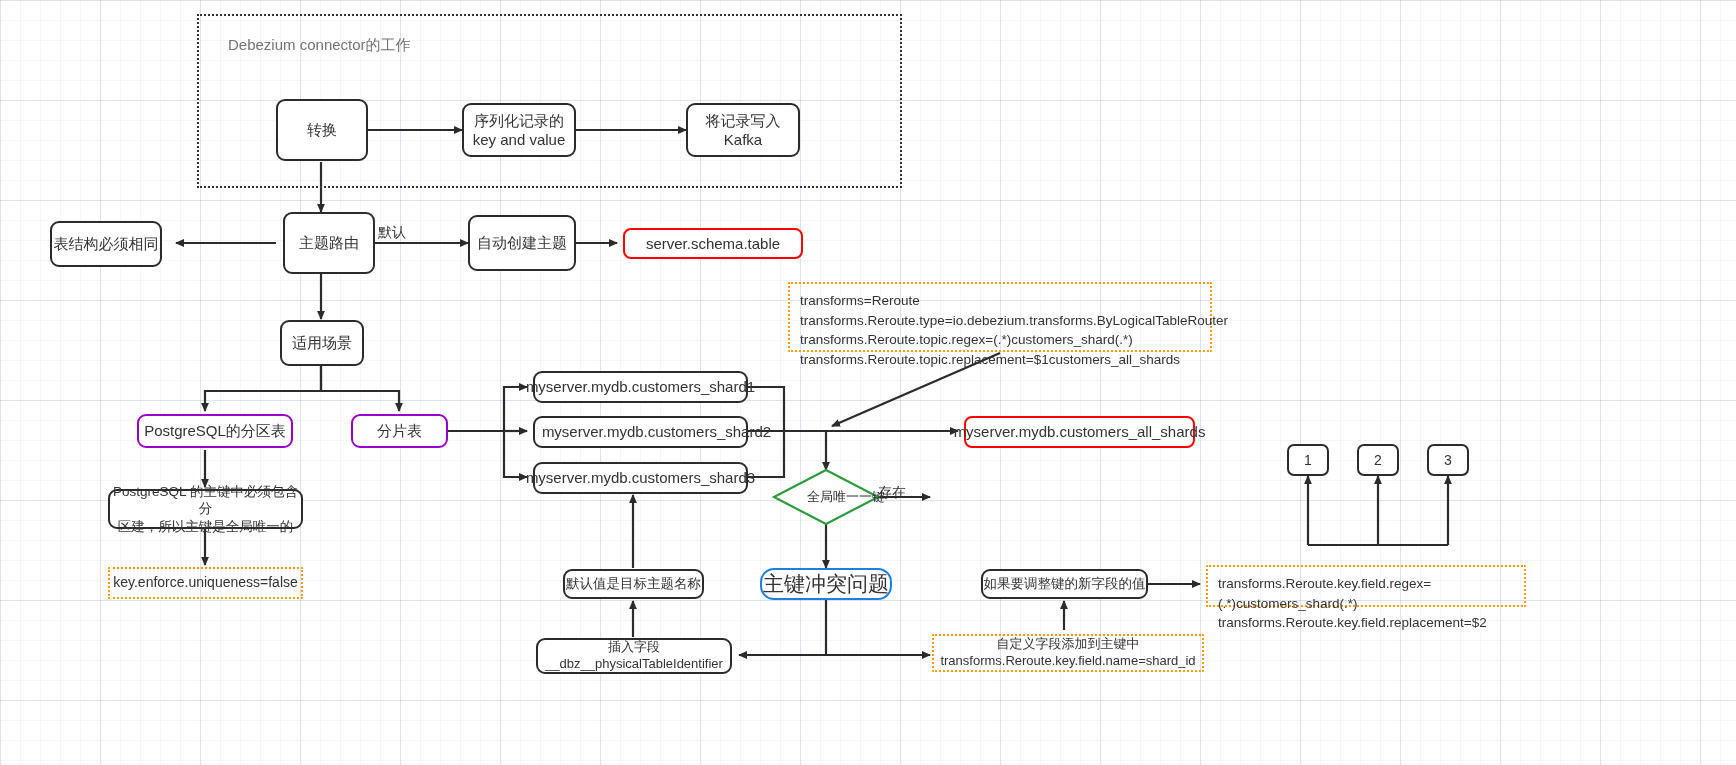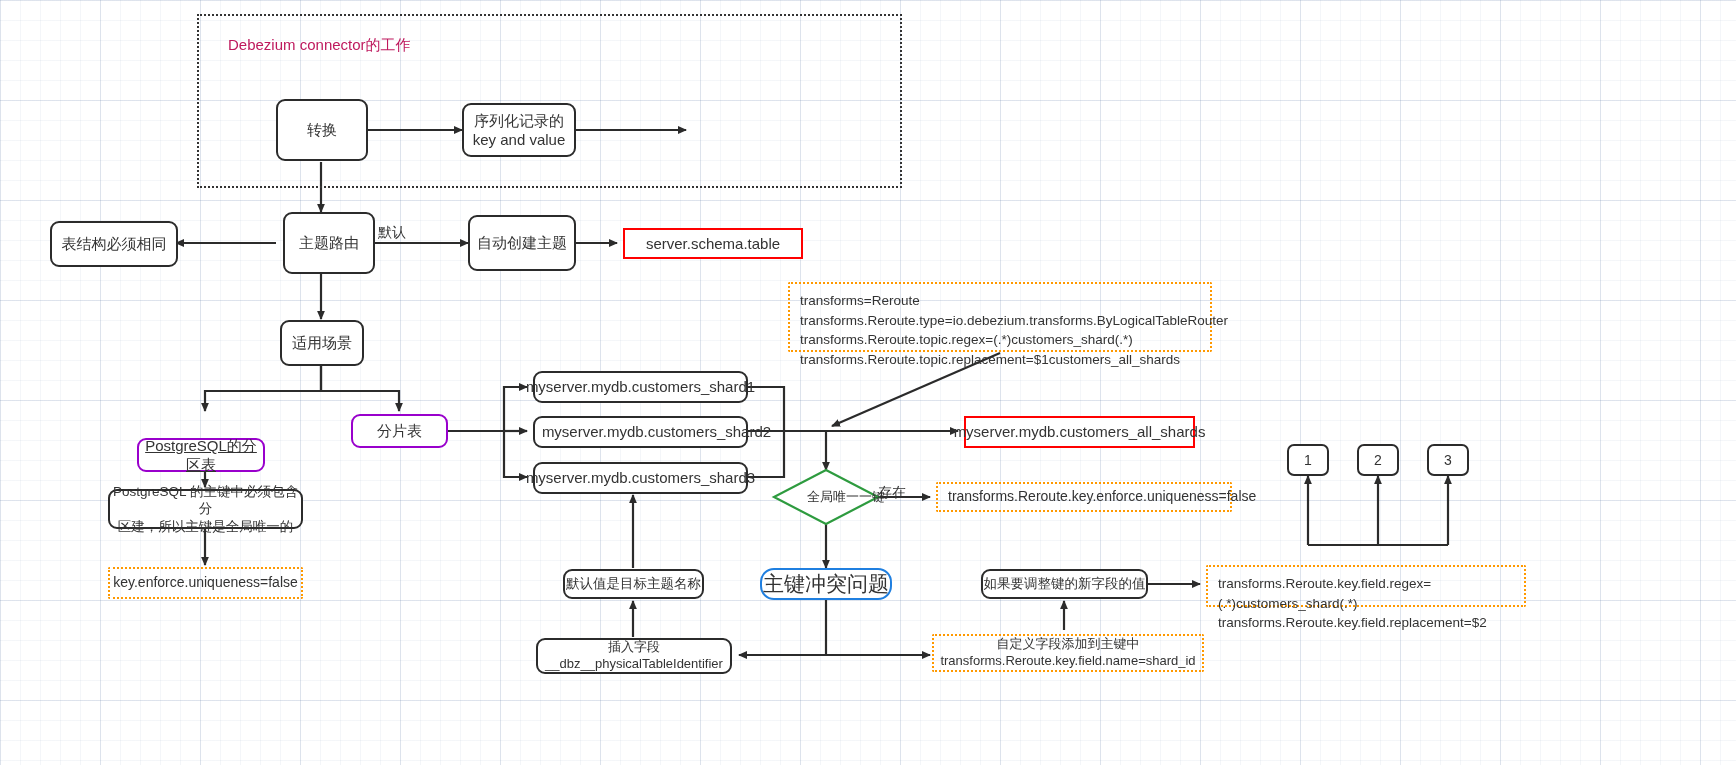--- a/index.html
+++ b/index.html
@@ -34,21 +34,21 @@
     line-height:1.28;
     white-space:pre-line;
   }
   .solid{
     border:2px solid #2b2b2b;
     border-radius:9px;
     font-size:15px;
   }
   .red{
     border:2px solid #ff0000;
-    border-radius:0;
+    border-radius:8px;
     font-size:15px;
   }
   .purple{
     border:2px solid #9900cc;
     border-radius:9px;
     font-size:15px;
   }
   .blue{
     border:2px solid #1f7fe0;
     border-radius:14px;
@@ -71,21 +71,21 @@
   }
   .container-dotted{
     position:absolute;
     border:2px dotted #333333;
     background:transparent;
     box-sizing:border-box;
   }
   .container-title{
     position:absolute;
     font-size:15px;
-    color:#be185d;
+    color:#737373;
   }
   .edge-label{
     position:absolute;
     font-size:14px;
     color:#333333;
     background:transparent;
     white-space:nowrap;
   }
   .numnode{
     position:absolute;
@@ -172,51 +172,52 @@
 
     <polygon points="826,470 878,497 826,524 774,497" fill="#ffffff" stroke="#2e9b3f" stroke-width="2.2"></polygon>
   </svg>
 
   <div class="container-dotted" style="left:197px;top:14px;width:705px;height:174px;"></div>
   <div class="container-title" style="left:228px;top:36px;">Debezium connector的工作</div>
 
   <div class="node solid" style="left:276px;top:99px;width:92px;height:62px;">转换</div>
   <div class="node solid" style="left:462px;top:103px;width:114px;height:54px;">序列化记录的
 key and value</div>
-
-  <div class="node solid" style="left:50px;top:221px;width:128px;height:46px;">表结构必须相同</div>
+  <div class="node solid" style="left:686px;top:103px;width:114px;height:54px;">将记录写入
+Kafka</div>
+
+  <div class="node solid" style="left:50px;top:221px;width:112px;height:46px;">表结构必须相同</div>
   <div class="node solid" style="left:276px;top:212px;width:92px;height:62px;margin-left:7px;">主题路由</div>
   <div class="edge-label" style="left:378px;top:224px;">默认</div>
   <div class="node solid" style="left:468px;top:215px;width:108px;height:56px;">自动创建主题</div>
   <div class="node red" style="left:623px;top:228px;width:180px;height:31px;">server.schema.table</div>
 
   <div class="node dotted-orange codeblock" style="left:788px;top:282px;width:424px;height:70px;">transforms=Reroute
 transforms.Reroute.type=io.debezium.transforms.ByLogicalTableRouter
 transforms.Reroute.topic.regex=(.*)customers_shard(.*)
 transforms.Reroute.topic.replacement=$1customers_all_shards</div>
 
   <div class="node solid" style="left:280px;top:320px;width:84px;height:46px;">适用场景</div>
 
-  <div class="node purple" style="left:137px;top:438px;width:128px;height:34px;text-decoration:underline;">PostgreSQL的分区表</div>
+  <div class="node purple" style="left:137px;top:414px;width:156px;height:34px;">PostgreSQL的分区表</div>
   <div class="node purple" style="left:351px;top:414px;width:97px;height:34px;">分片表</div>
 
   <div class="node solid" style="left:108px;top:489px;width:195px;height:40px;font-size:13.5px;">PostgreSQL 的主键中必须包含分
 区建，所以主键是全局唯一的</div>
   <div class="node dotted-orange" style="left:108px;top:567px;width:195px;height:32px;justify-content:center;text-align:center;">key.enforce.uniqueness=false</div>
 
   <div class="node solid" style="left:533px;top:371px;width:215px;height:32px;">myserver.mydb.customers_shard1</div>
   <div class="node solid" style="left:533px;top:416px;width:215px;height:32px;padding-left:32px;">myserver.mydb.customers_shard2</div>
   <div class="node solid" style="left:533px;top:462px;width:215px;height:32px;">myserver.mydb.customers_shard3</div>
 
   <div class="node red" style="left:964px;top:416px;width:231px;height:32px;text-align:right;">myserver.mydb.customers_all_shards</div>
 
   <div class="node" style="left:782px;top:484px;width:88px;height:26px;font-size:13px;background:transparent;margin-left:20px;">全局唯一一键</div>
   <div class="edge-label" style="left:878px;top:484px;">存在</div>
 
-  <div class="node dotted-orange" style="left:936px;top:482px;width:296px;height:30px;">transforms.Reroute.key.enforce.uniqueness=false</div>
 
   <div class="node blue" style="left:760px;top:568px;width:132px;height:32px;">主键冲突问题</div>
 
   <div class="node solid" style="left:563px;top:569px;width:141px;height:30px;font-size:13.5px;">默认值是目标主题名称</div>
 
   <div class="node solid" style="left:536px;top:638px;width:196px;height:36px;font-size:13px;">插入字段
 __dbz__physicalTableIdentifier</div>
 
   <div class="node dotted-orange" style="left:932px;top:634px;width:272px;height:38px;justify-content:center;text-align:center;font-size:13px;">自定义字段添加到主键中
 transforms.Reroute.key.field.name=shard_id</div>

